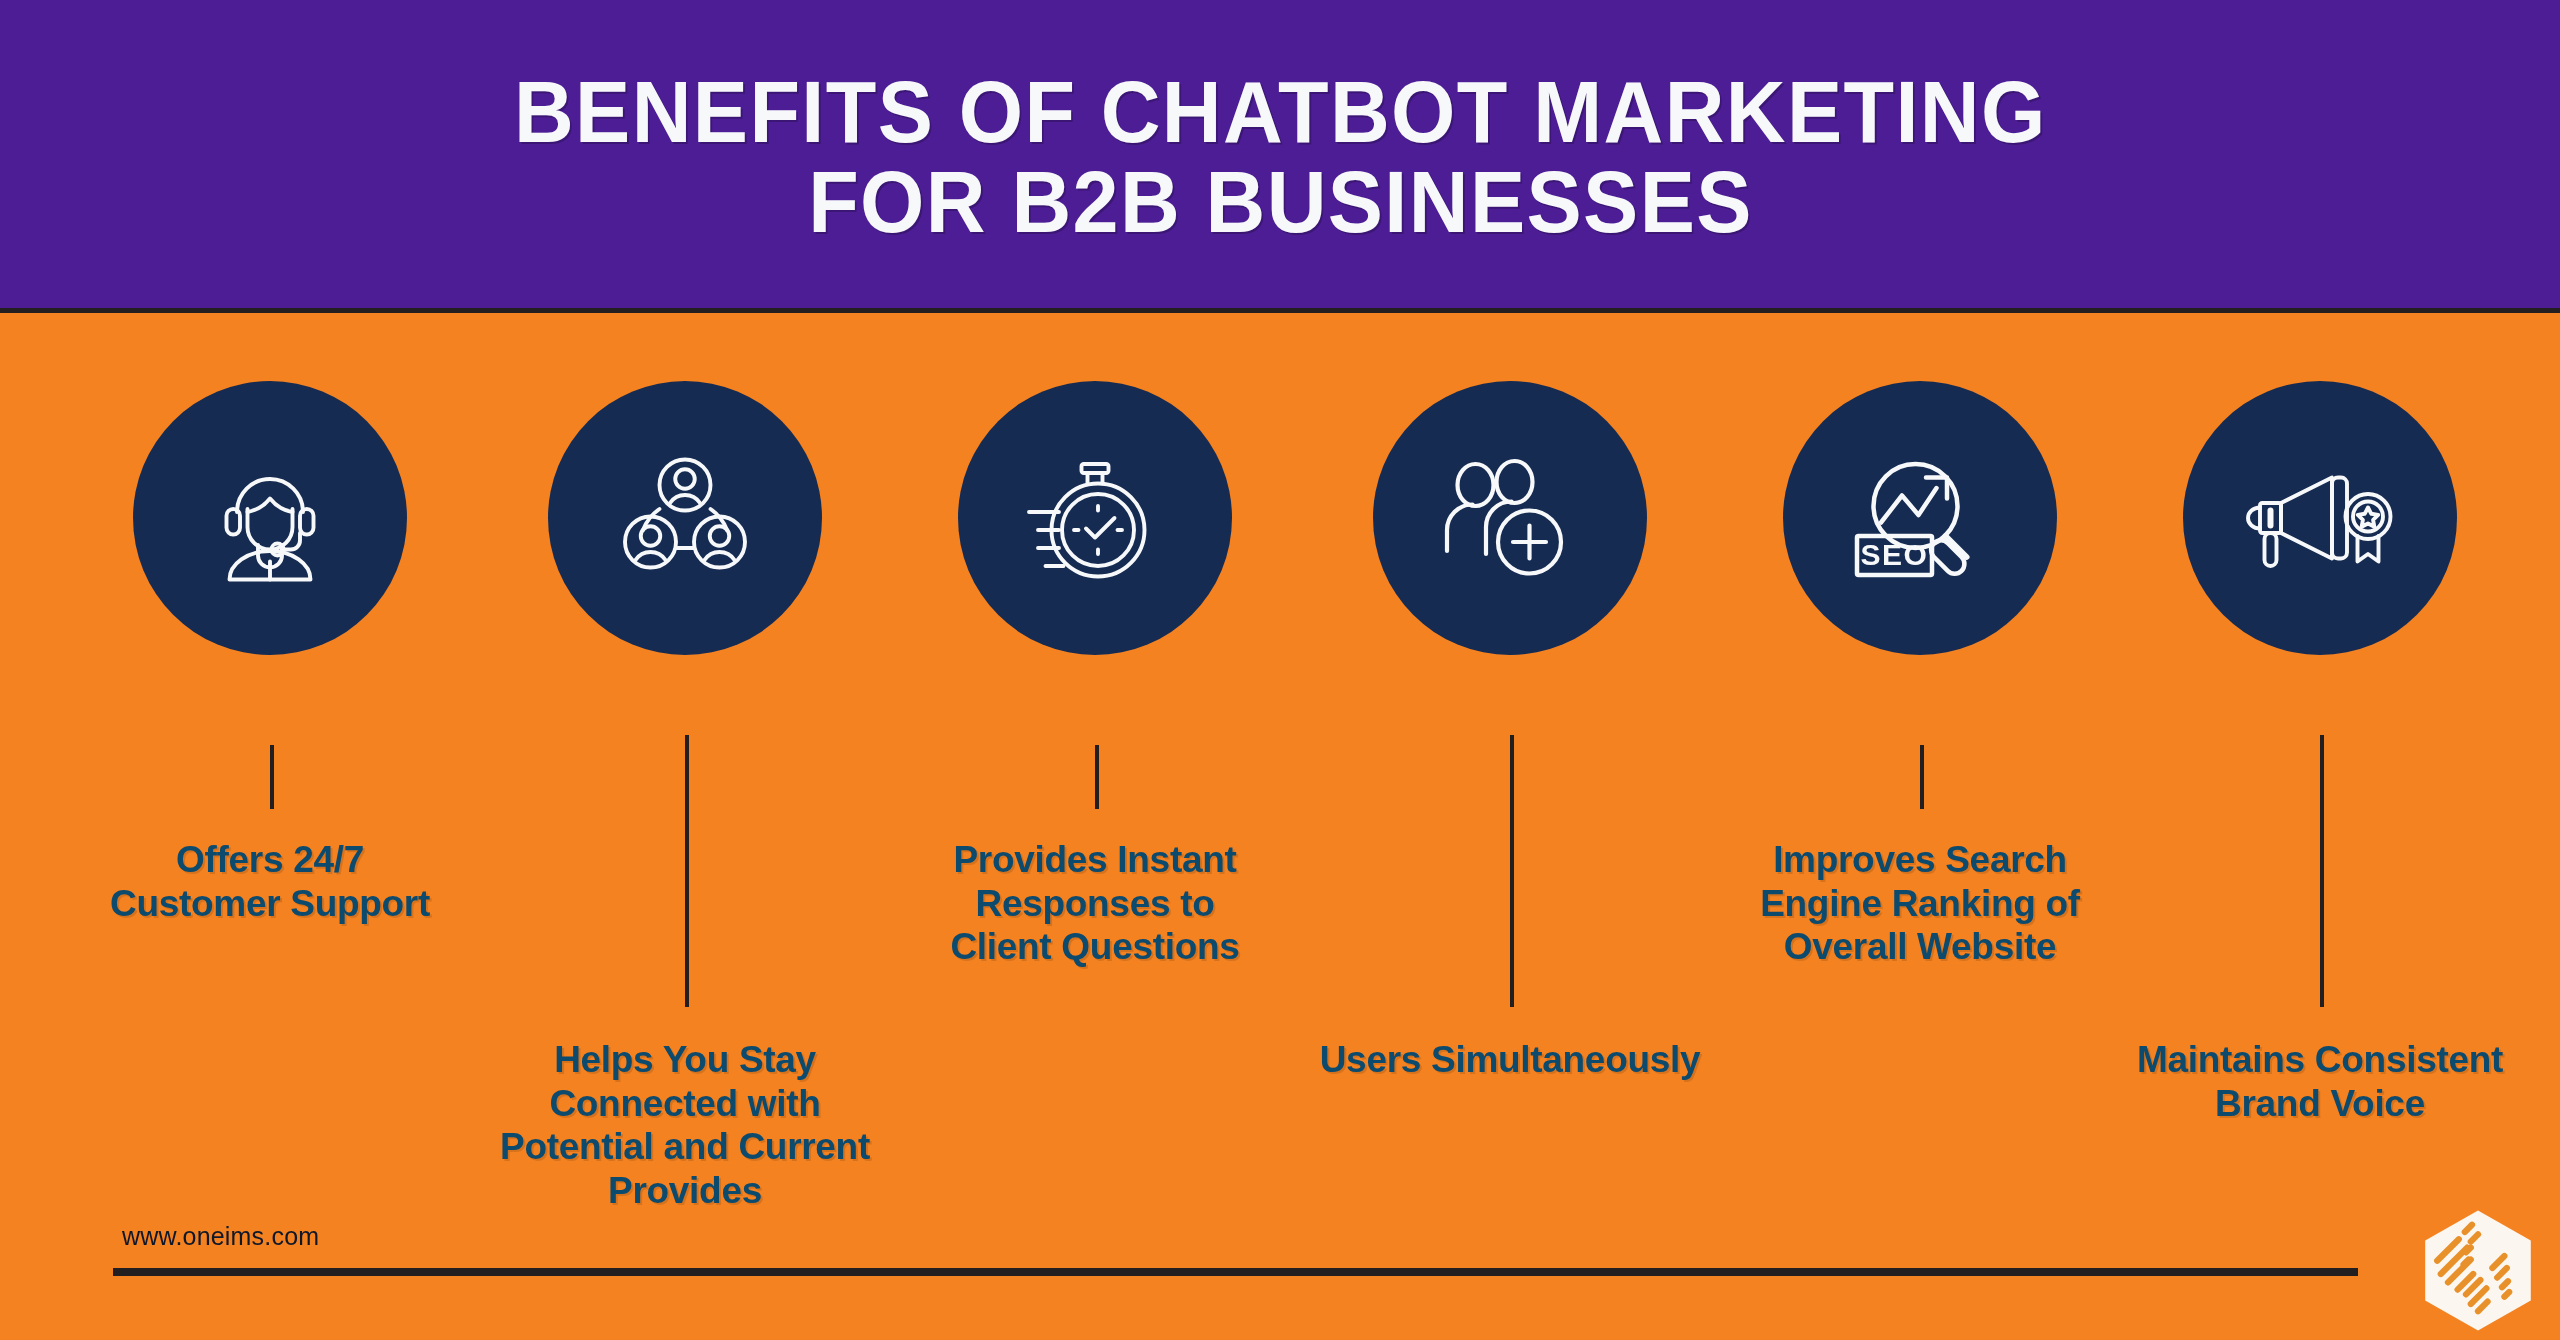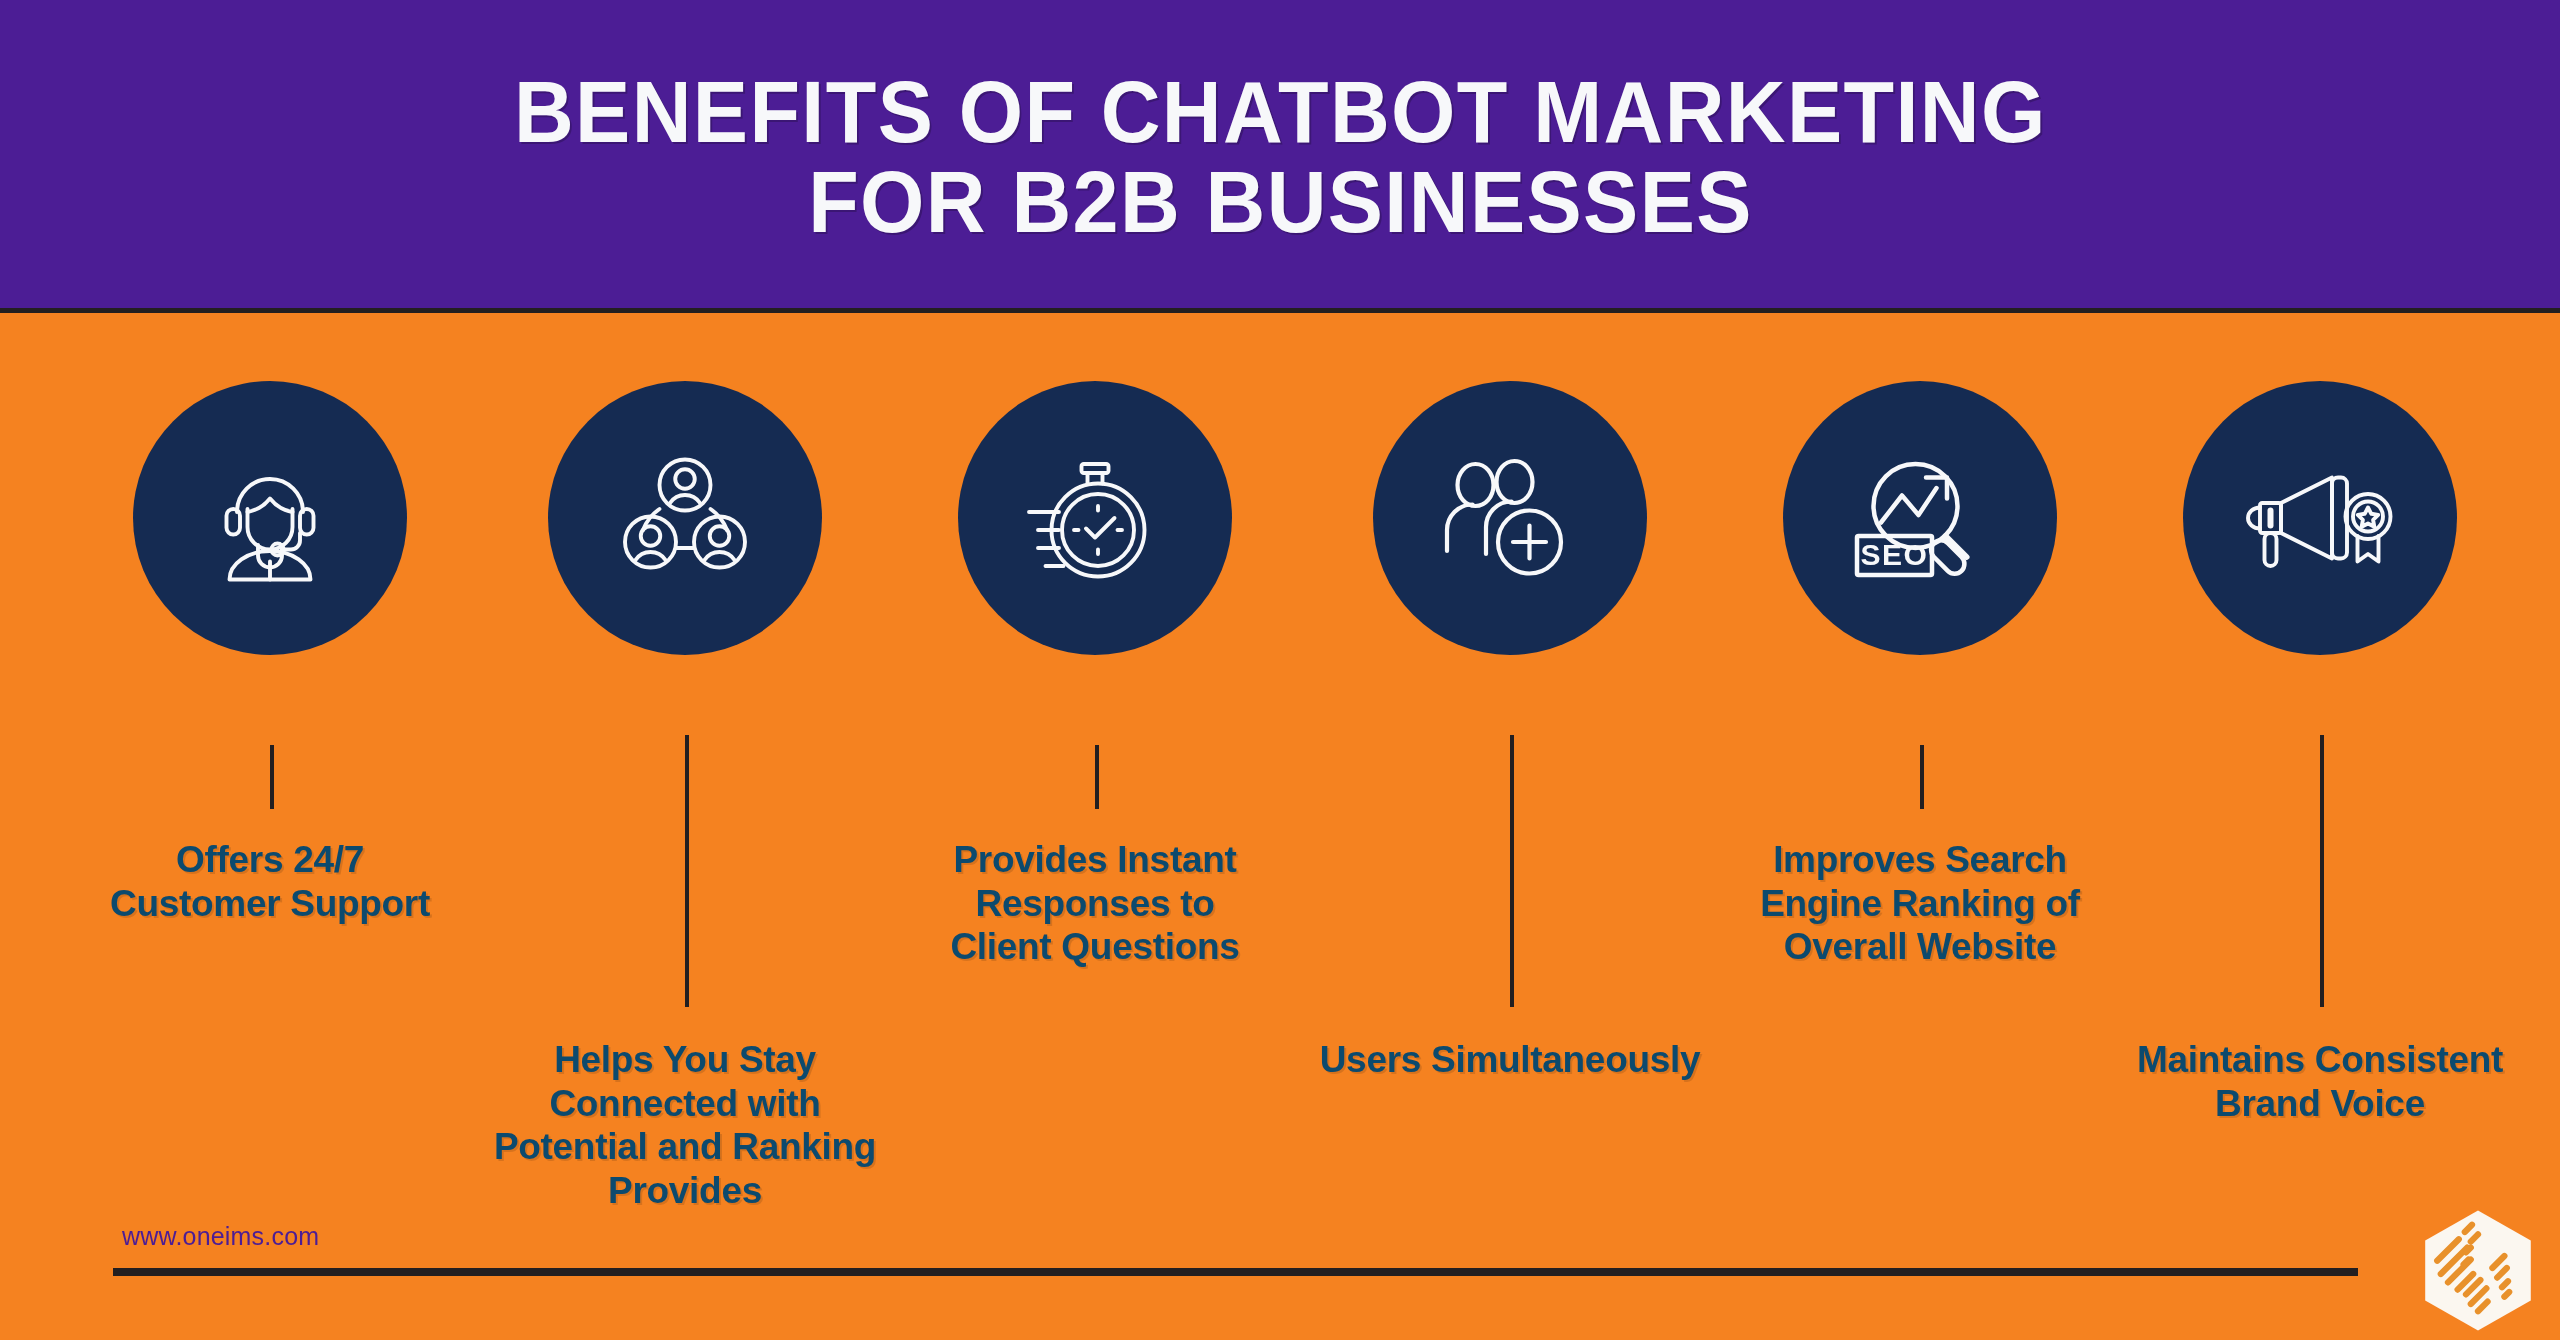--- a/index.html
+++ b/index.html
@@ -85,21 +85,21 @@
     text-shadow: 2px 2px 0 rgba(0,0,0,0.12);
   }
   .caption.high { top: 525px; }
   .caption.low  { top: 725px; }
   .caption .ln { display: block; white-space: nowrap; }
 
   
   #footer-url {
     position: absolute;
     left: 122px; top: 1222px;
-    color: #4c1d95;
+    color: #0f172a;
     font-family: "Liberation Sans", sans-serif;
     font-size: 25px;
     letter-spacing: 0.2px;
   }
   #footer-rule {
     position: absolute;
     left: 113px; top: 1268px;
     width: 2245px; height: 8px;
     background: #231F20;
   }
@@ -158,21 +158,21 @@
           <path d="M63 78 a12 12 0 0 1 20 0"></path>
           <path d="M33 44 a30 30 0 0 0-11 14"></path>
           <path d="M67 44 a30 30 0 0 1 11 14"></path>
           <path d="M44 70 h12"></path>
         </svg>
       </div>
       <div class="connector long"></div>
       <div class="caption low">
         <span class="ln">Helps You Stay</span>
         <span class="ln">Connected with</span>
-        <span class="ln">Potential and Ranking</span>
+        <span class="ln">Potential and Current</span>
         <span class="ln">Provides</span>
       </div>
     </div>
 
     <div class="column" style="left:890px;">
       <div class="circle">
         <svg viewBox="0 0 100 100" fill="none" stroke="#F7F8FA" stroke-width="2.6" stroke-linecap="round" stroke-linejoin="round">
           <rect x="41" y="14" width="18" height="6" rx="1.5"></rect>
           <path d="M45 20 v7 M55 20 v7"></path>
           <circle cx="52" cy="58" r="31"></circle>

